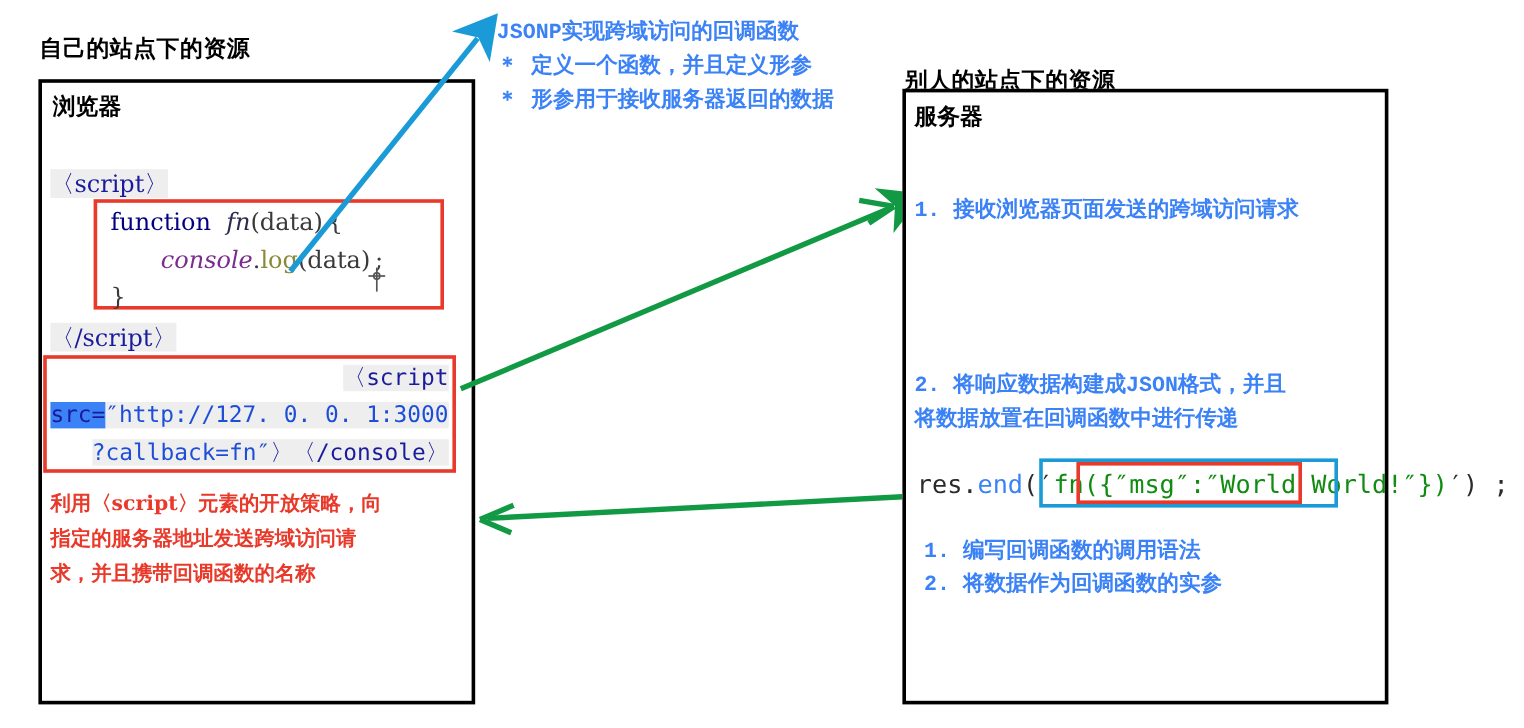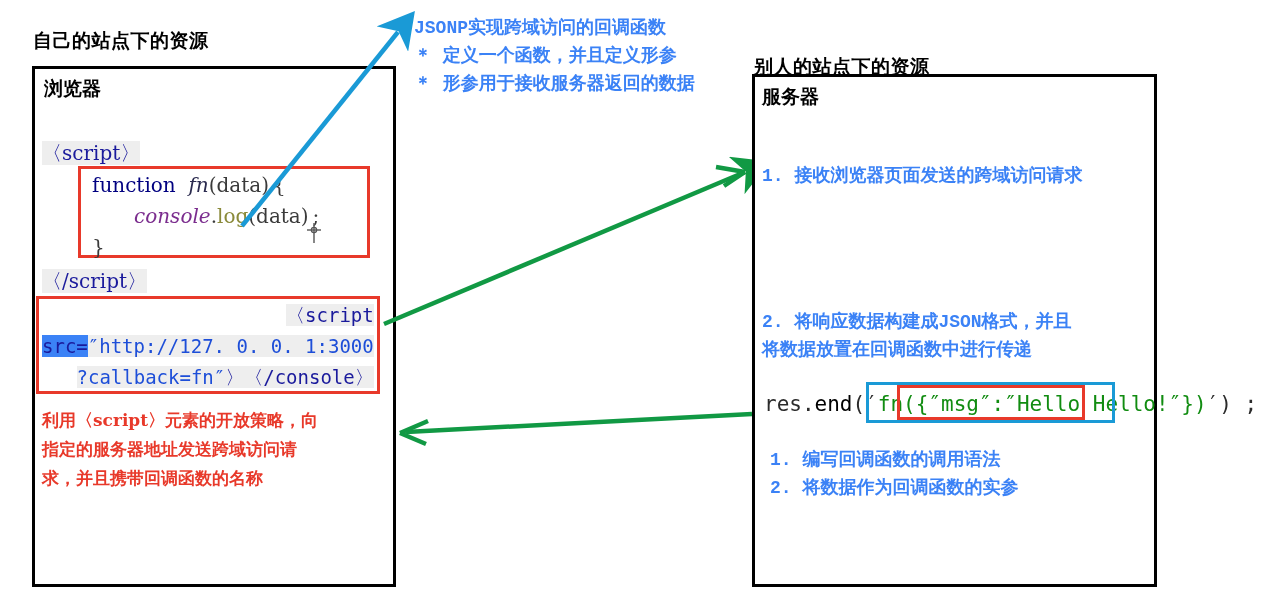--- a/index.html
+++ b/index.html
@@ -57,21 +57,21 @@
     white-space: nowrap;
   }
   .tag      { color: #1a1a9c; background: #eeeeee; }
   .attr     { color: #1a1a9c; background: #3b82f6; }
   .attrval  { color: #1d4ed8; background: #eeeeee; }
   .kw       { color: #000080; }
   .fnname   { color: #2b2b4f; font-style: italic; }
   .plain    { color: #3a3a3a; }
   .objname  { color: #7b2d8e; font-style: italic; }
   .method   { color: #8a8a3a; }
-  .purple   { color: #000000; }
+  .purple   { color: #3b82f6; }
   .greenstr { color: #118c11; }
   .darkish  { color: #2b2b2b; }
 
   
   .hl-red  { border: 3px solid #e8392a; box-sizing: border-box; }
   .hl-blue { border: 3px solid #1a9ad6; box-sizing: border-box; }
 
   
   .red-note {
     font-family: Liberation Mono, monospace;
@@ -187,21 +187,21 @@
 <div class="abs red-note" style="left:762px; top:162px;">
   <div>1. 接收浏览器页面发送的跨域访问请求</div>
 </div>
 
 <div class="abs red-note" style="left:762px; top:308px;">
   <div>2. 将响应数据构建成JSON格式，并且</div>
   <div>将数据放置在回调函数中进行传递</div>
 </div>
 
 <div class="abs code-mono" style="left:764px; top:389px; font-size:21px;">
-  <span class="darkish">res.</span><span class="purple">end</span><span class="darkish">(′</span><span class="greenstr">fn</span><span class="greenstr">(</span><span class="greenstr">{″msg″:″Hello Hello!″}</span><span class="greenstr">)</span><span class="darkish">′) ;</span>
+  <span class="darkish">res.</span><span class="purple">end</span><span class="darkish">(′</span><span class="greenstr">fn</span><span class="greenstr">(</span><span class="greenstr">{″msg″:″World World!″}</span><span class="greenstr">)</span><span class="darkish">′) ;</span>
 </div>
 
 <div class="abs hl-blue" style="left:866px; top:382px; width:249px; height:41px;"></div>
 
 <div class="abs hl-red" style="left:897px; top:385px; width:188px; height:35px;"></div>
 
 <div class="abs red-note" style="left:770px; top:446px;">
   <div>1. 编写回调函数的调用语法</div>
   <div>2. 将数据作为回调函数的实参</div>
 </div>

